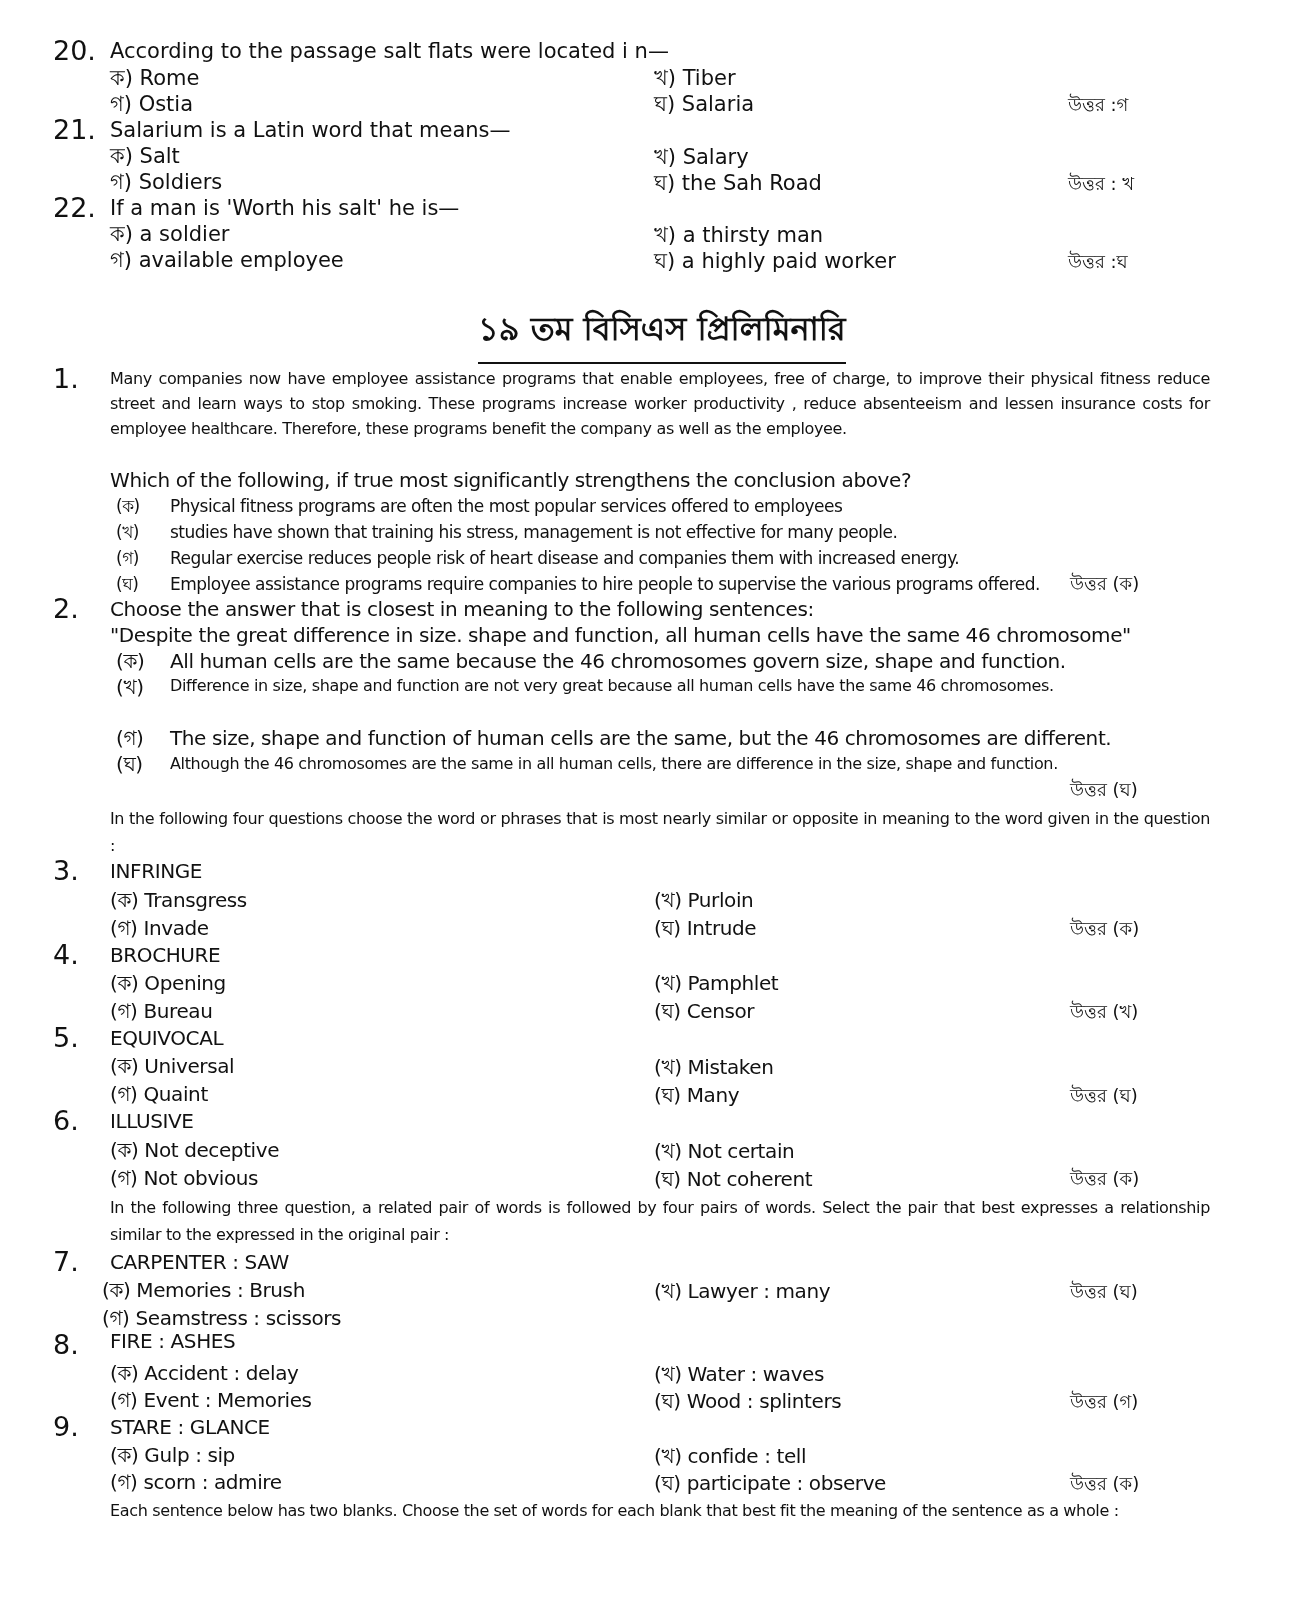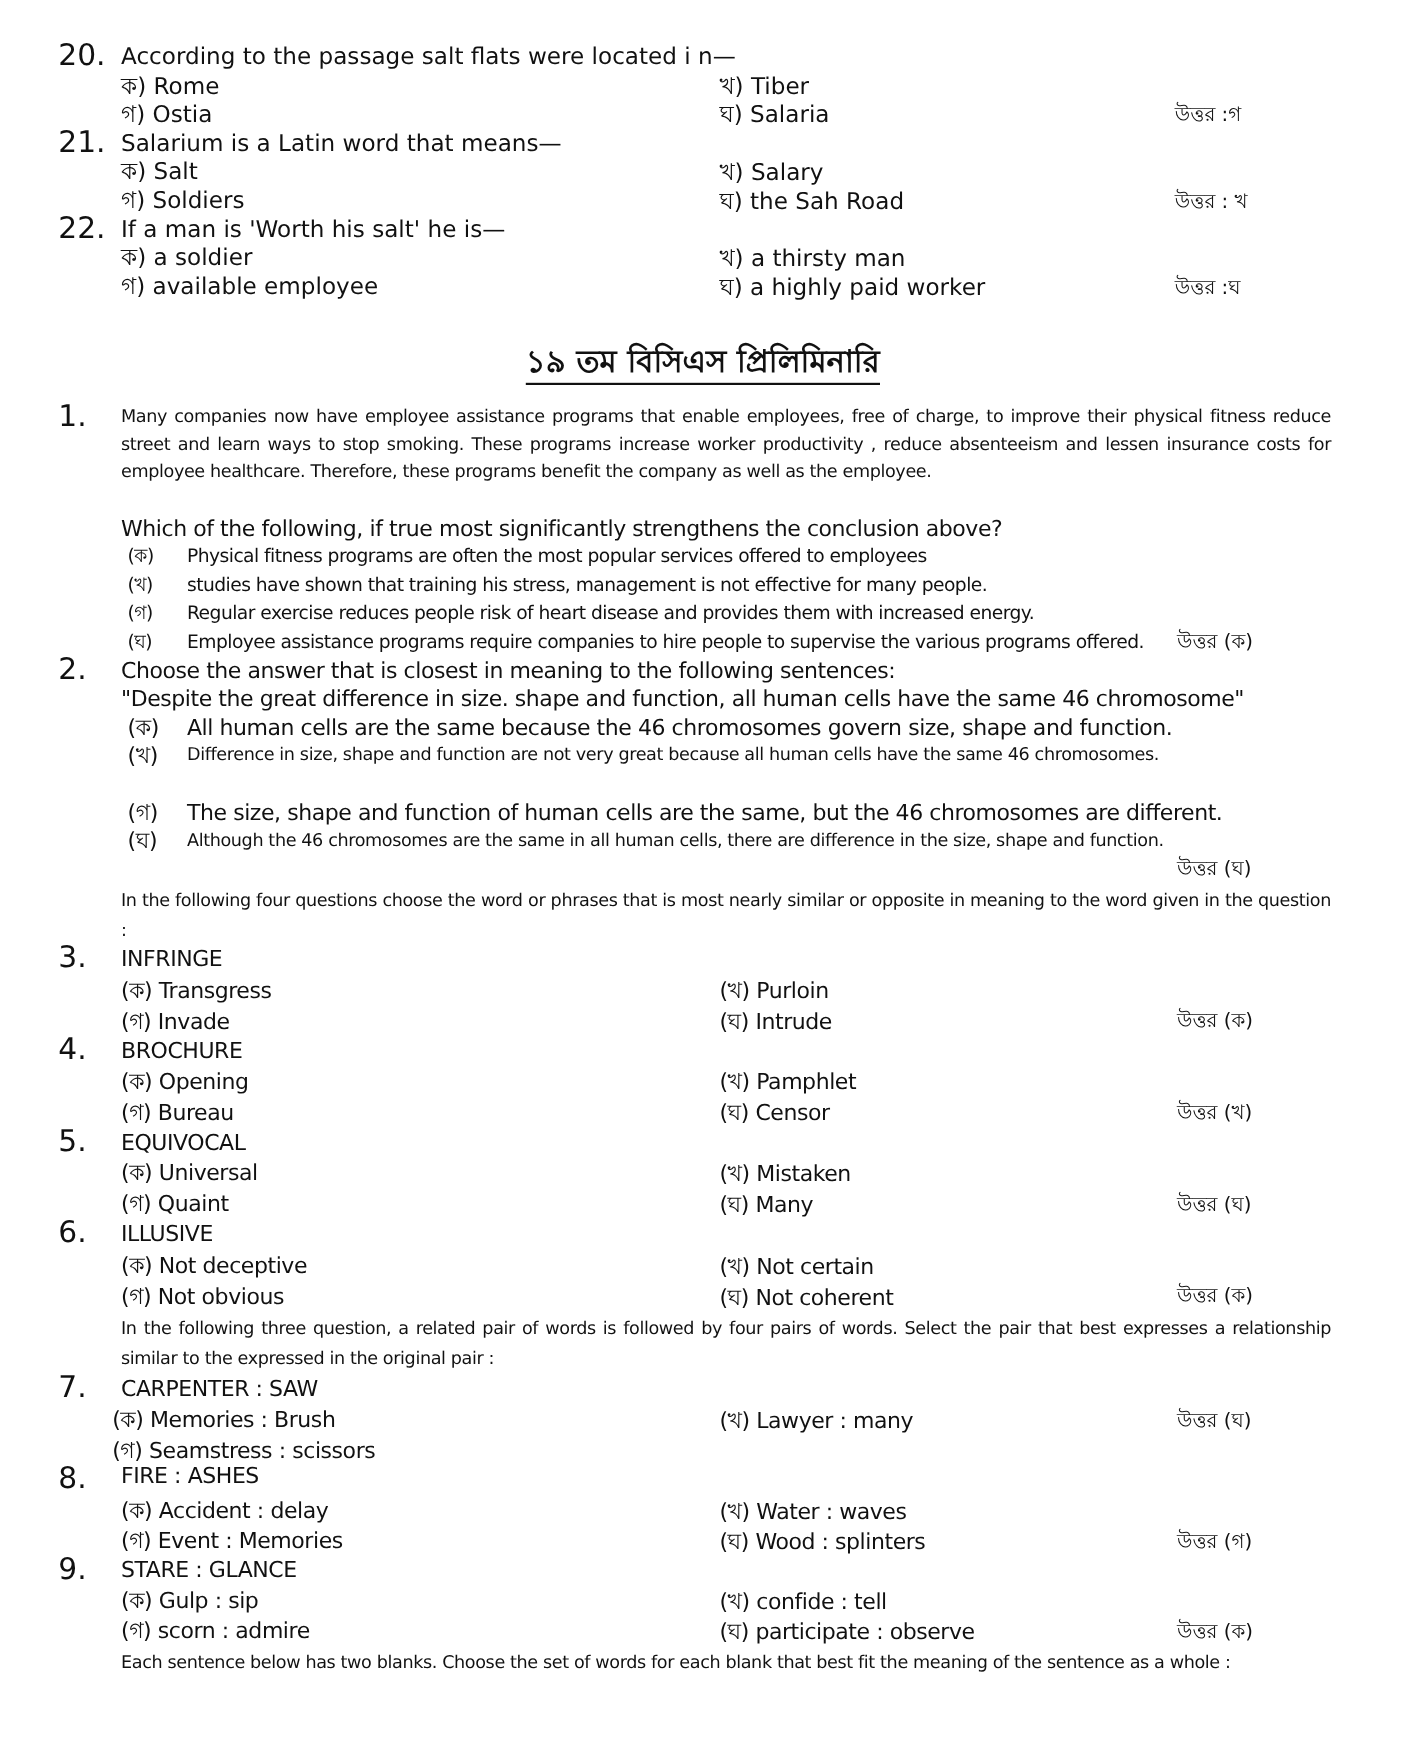--- a/index.html
+++ b/index.html
@@ -6,22 +6,22 @@
   body { width:1298px; height:1600px; position:relative; overflow:hidden;
          font-family:"DejaVu Sans", "Liberation Sans", sans-serif; color:#111; }
   .abs { position:absolute; white-space:nowrap; }
   .t { font-size:21px; line-height:26px; }
   .tc { font-size:20px; line-height:26px; letter-spacing:-0.4px; }
   .sm { font-size:17px; line-height:26px; letter-spacing:-0.5px; }
   .num { position:absolute; left:53px; font-size:27px; line-height:26px; }
   .ans { font-size:18px; line-height:26px; }
   .just { position:absolute; left:110px; width:1100px; font-size:16px; line-height:25px;
           text-align:justify; text-align-last:left; letter-spacing:-0.35px; }
-  .title { position:absolute; left:478px; top:312px; font-size:28px; font-weight:bold;
-           border-bottom:2px solid #111; padding-bottom:2px; line-height:34px; }
+  .title { position:absolute; left:478px; top:312px; font-size:32px; font-weight:bold;
+           border-bottom:2px solid #111; padding-bottom:16px; line-height:34px; }
 </style>
 </head>
 <body>
 
 <div class="num" style="top:38px">20.</div>
 <div class="abs t" style="left:110px;top:38px">According to the passage salt flats were located i n—</div>
 <div class="abs t" style="left:110px;top:65px">ক) Rome</div>
 <div class="abs t" style="left:654px;top:65px">খ) Tiber</div>
 <div class="abs t" style="left:110px;top:91px">গ) Ostia</div>
 <div class="abs t" style="left:654px;top:91px">ঘ) Salaria</div>
@@ -46,21 +46,21 @@
 <div class="title">১৯ তম বিসিএস প্রিলিমিনারি</div>
 
 <div class="num" style="top:366px">1.</div>
 <div class="just" style="top:366px">Many companies now have employee assistance programs that enable employees, free of charge, to improve their physical fitness reduce street and learn ways to stop smoking. These programs increase worker productivity , reduce absenteeism and lessen insurance costs for employee healthcare. Therefore, these programs benefit the company as well as the employee.</div>
 <div class="abs tc" style="left:110px;top:467px">Which of the following, if true most significantly strengthens the conclusion above?</div>
 <div class="abs sm" style="left:116px;top:493px">(ক)</div>
 <div class="abs sm" style="left:170px;top:493px">Physical fitness programs are often the most popular services offered to employees</div>
 <div class="abs sm" style="left:116px;top:519px">(খ)</div>
 <div class="abs sm" style="left:170px;top:519px">studies have shown that training his stress, management is not effective for many people.</div>
 <div class="abs sm" style="left:116px;top:545px">(গ)</div>
-<div class="abs sm" style="left:170px;top:545px">Regular exercise reduces people risk of heart disease and provides them with increased energy.</div>
+<div class="abs sm" style="left:170px;top:545px">Regular exercise reduces people risk of heart disease and companies them with increased energy.</div>
 <div class="abs sm" style="left:116px;top:571px">(ঘ)</div>
 <div class="abs sm" style="left:170px;top:571px">Employee assistance programs require companies to hire people to supervise the various programs  offered.</div>
 <div class="abs ans" style="left:1070px;top:571px">উত্তর (ক)</div>
 
 <div class="num" style="top:596px">2.</div>
 <div class="abs tc" style="left:110px;top:596px">Choose the answer that is closest in meaning to the following sentences:</div>
 <div class="abs tc" style="left:110px;top:622px">"Despite the great difference in size. shape and function, all human cells have the same 46 chromosome"</div>
 <div class="abs tc" style="left:116px;top:648px">(ক)</div>
 <div class="abs tc" style="left:170px;top:648px">All human cells are the same because the 46 chromosomes govern size, shape and function.</div>
 <div class="abs tc" style="left:116px;top:674px">(খ)</div>

